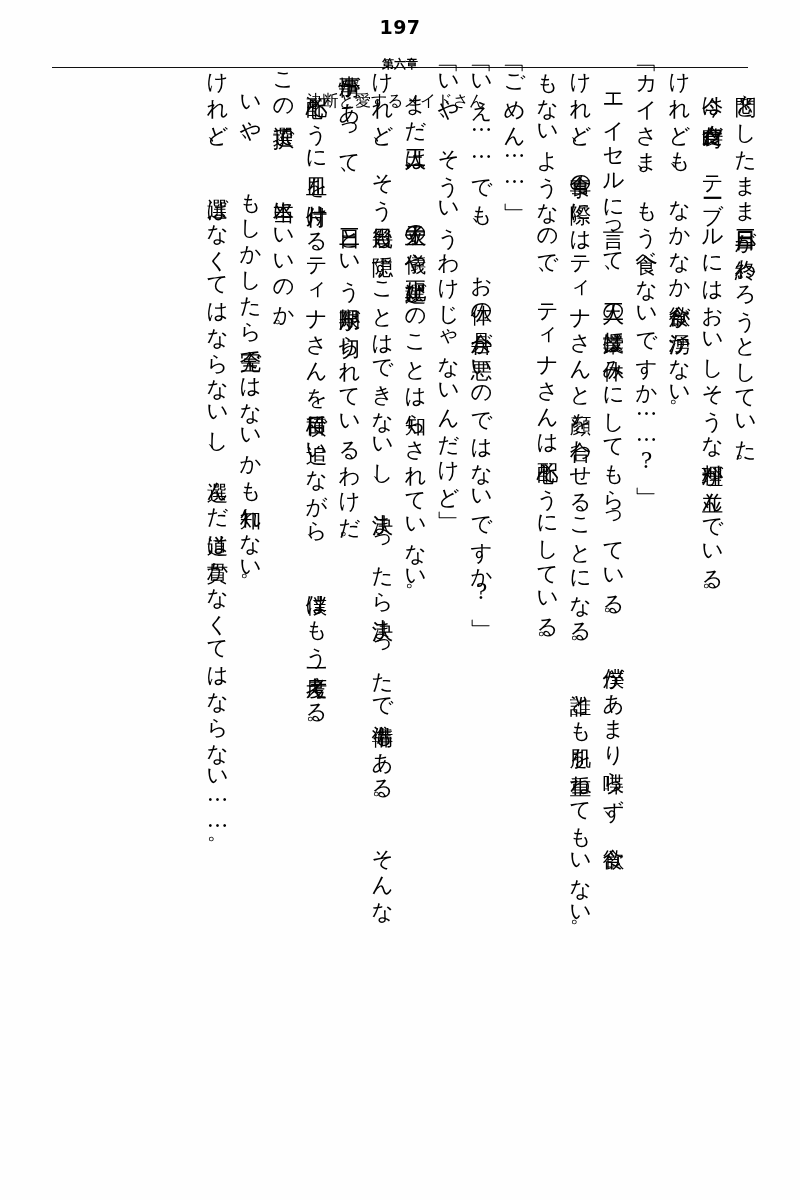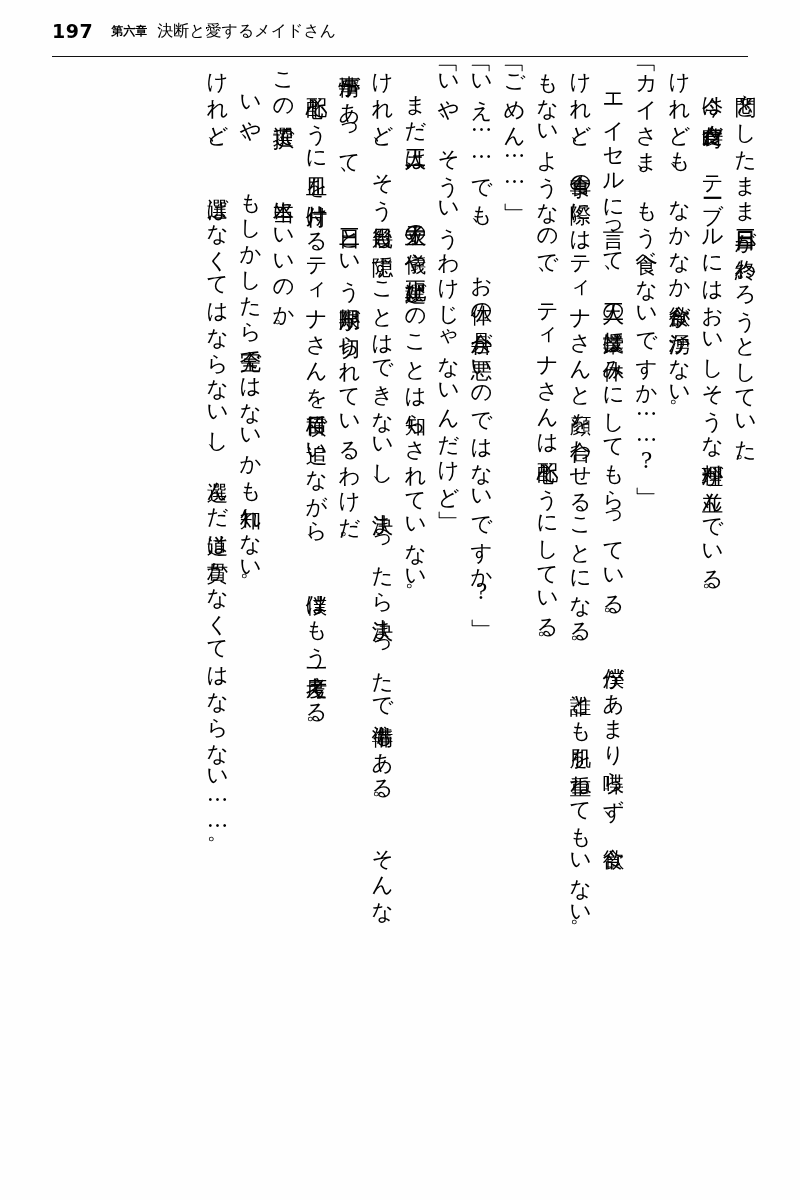--- a/index.html
+++ b/index.html
@@ -25,21 +25,22 @@
   .header {
     position: absolute;
     top: 16px;
     left: 52px;
     right: 52px;
     height: 30px;
     display: flex;
     align-items: center;
     gap: 18px;
     border-bottom: 1px solid #111;
-    padding-bottom: 10px;
+    padding-bottom: 21px;
+    flex-direction: column;
   }
   .page-number {
     font-family: "DejaVu Sans", "Liberation Sans", sans-serif;
     font-weight: bold;
     font-size: 19px;
     letter-spacing: 0.5px;
   }
   .chapter-label {
     font-family: "DejaVu Sans", "Liberation Sans", sans-serif;
     font-weight: bold;

